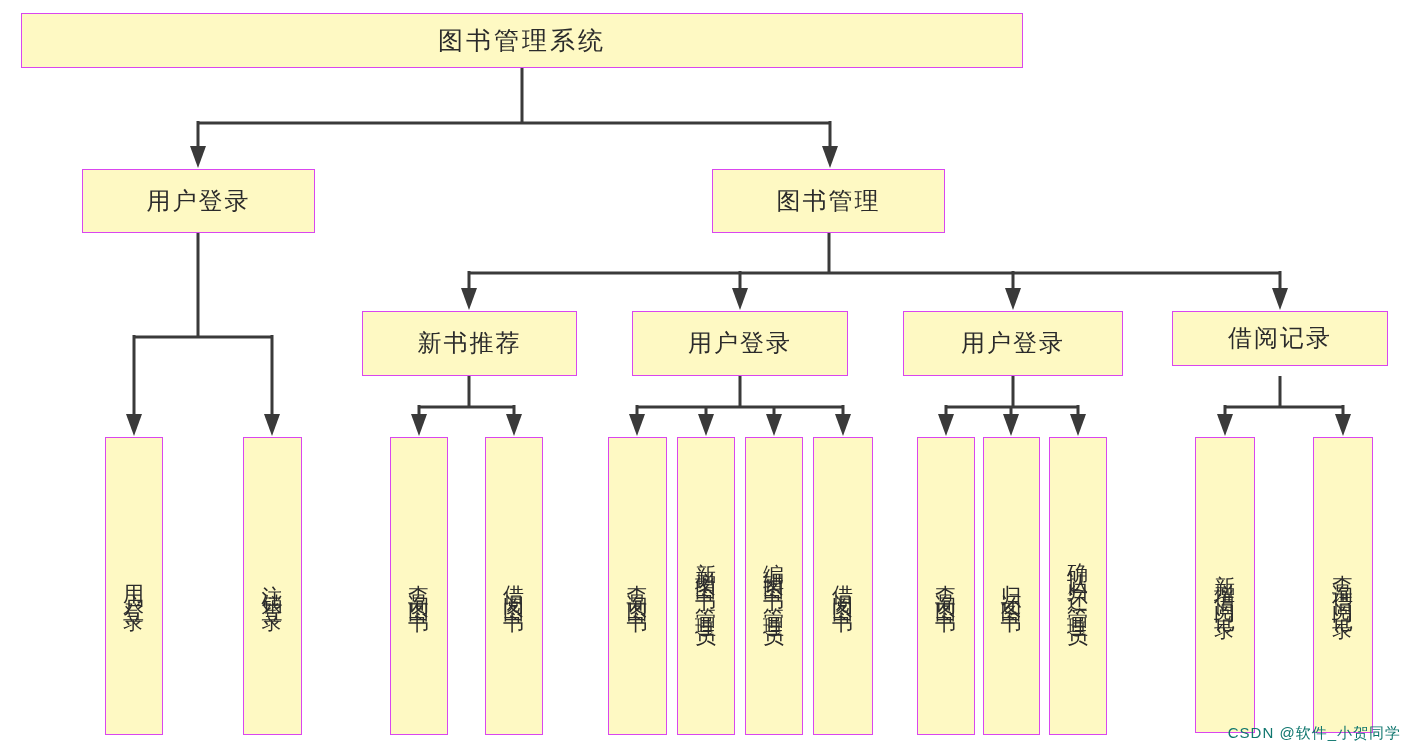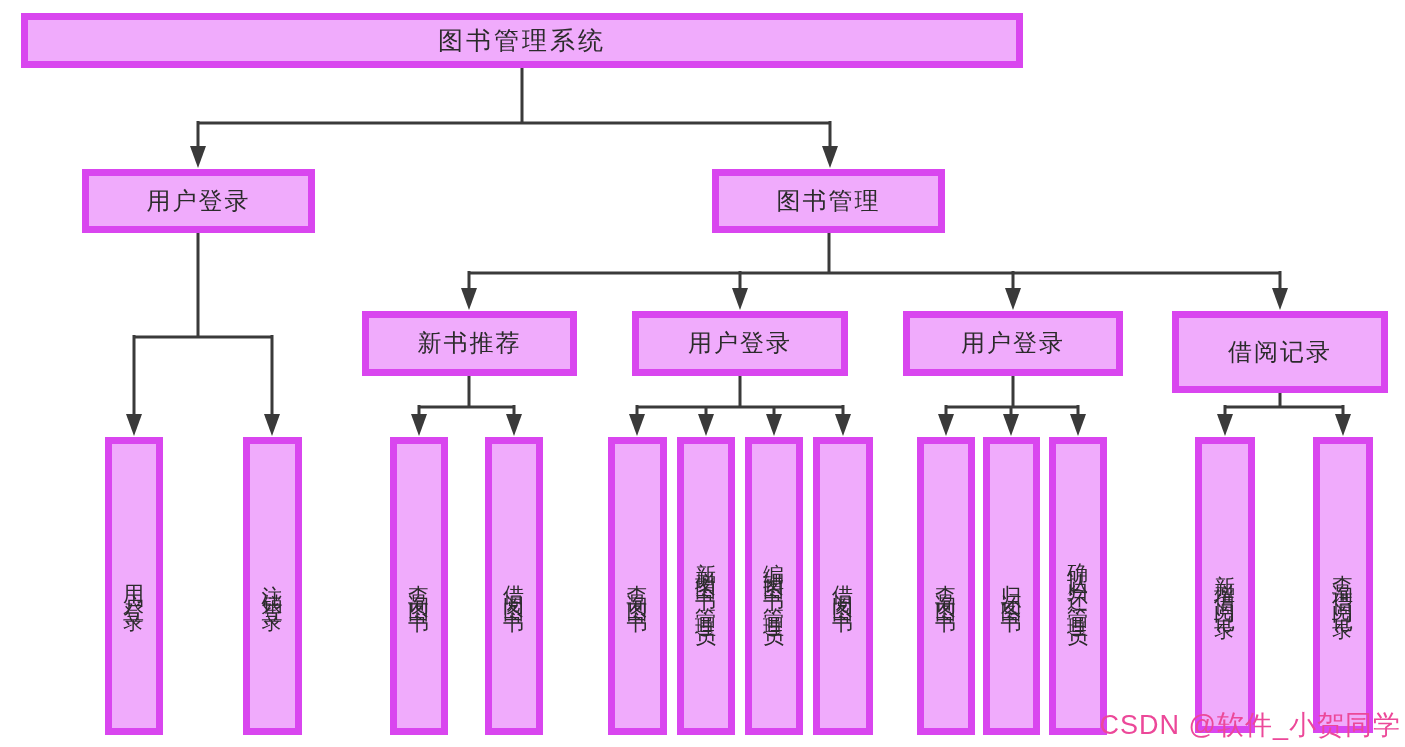--- a/index.html
+++ b/index.html
@@ -7,22 +7,22 @@
     position: relative;
     width: 1405px;
     height: 747px;
     background: #ffffff;
     font-family: "Liberation Sans", sans-serif;
     overflow: hidden;
   }
   .node {
     position: absolute;
     box-sizing: border-box;
-    background: #f0abfc;
-    border: 7px solid #d946ef;
+    background: #fef9c3;
+    border: 1px solid #d946ef;
     display: flex;
     align-items: center;
     justify-content: center;
     color: #2b2b2b;
     z-index: 2;
   }
   .hlabel {
     font-size: 24px;
     letter-spacing: 2px;
     white-space: nowrap;
@@ -44,23 +44,23 @@
     height: 747px;
     z-index: 1;
     pointer-events: none;
   }
   .connectors path { stroke: #3a3a3a; stroke-width: 3; fill: none; }
   .connectors polygon { fill: #3a3a3a; stroke: none; }
   .watermark {
     position: absolute;
     right: 4px;
     bottom: 4px;
-    font-size: 27px;
+    font-size: 15px;
     letter-spacing: 1px;
-    color: #ec4899;
+    color: #0f766e;
     z-index: 5;
     white-space: nowrap;
   }
 </style>
 </head>
 <body>
 
 <div class="stage">
 
   <svg class="connectors" viewBox="0 0 1405 747" xmlns="http://www.w3.org/2000/svg">
@@ -119,21 +119,21 @@
 
   <div class="node" style="left:362px; top:311px; width:215px; height:65px;">
     <span class="hlabel">新书推荐</span>
   </div>
   <div class="node" style="left:632px; top:311px; width:216px; height:65px;">
     <span class="hlabel">用户登录</span>
   </div>
   <div class="node" style="left:903px; top:311px; width:220px; height:65px;">
     <span class="hlabel">用户登录</span>
   </div>
-  <div class="node" style="left:1172px; top:311px; width:216px; height:82px;">
+  <div class="node" style="left:1172px; top:311px; width:216px; height:55px;">
     <span class="hlabel">借阅记录</span>
   </div>
 
   <div class="node" style="left:105px; top:437px; width:58px; height:298px;">
     <span class="vtext">用户登录</span>
   </div>
   <div class="node" style="left:243px; top:437px; width:59px; height:298px;">
     <span class="vtext">注销登录</span>
   </div>
 

